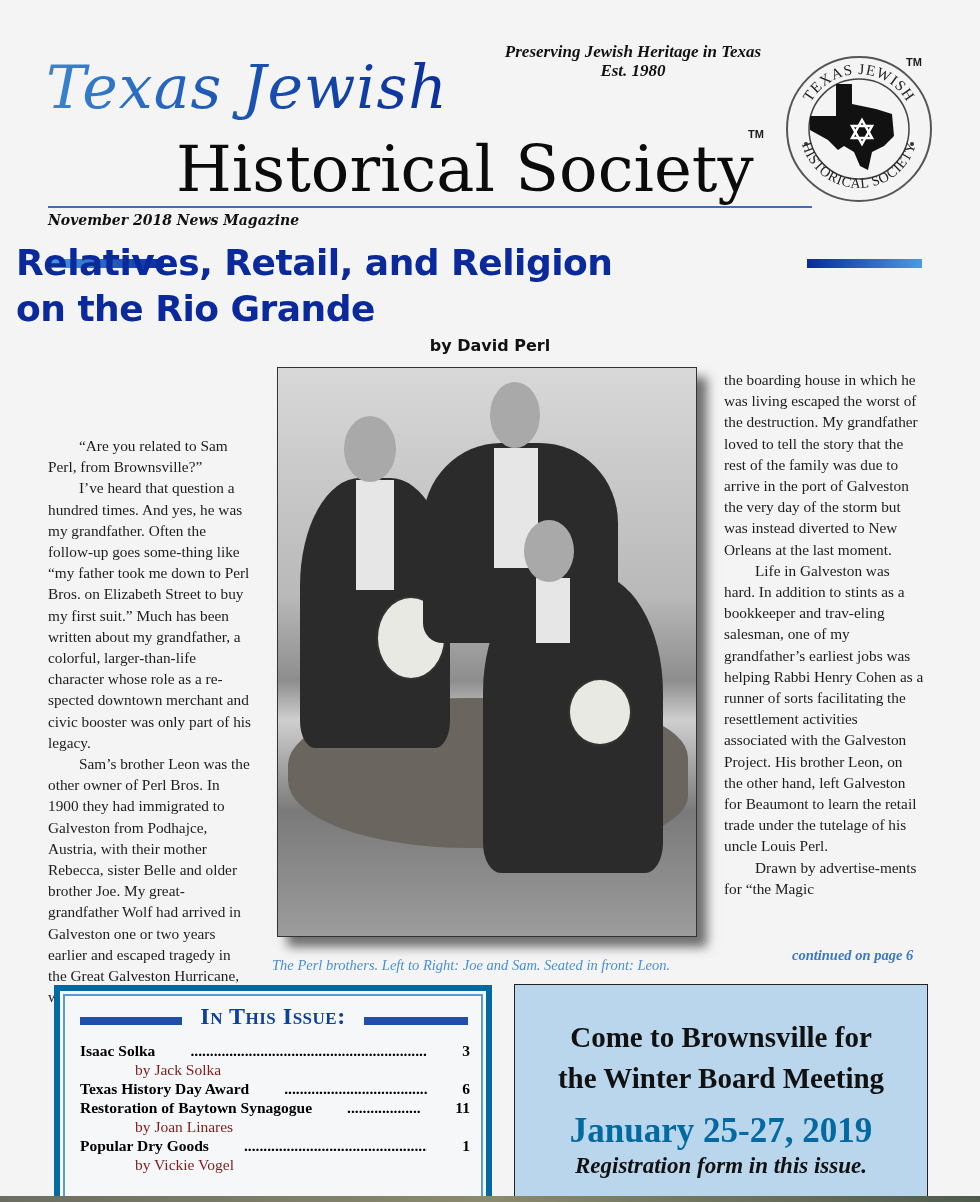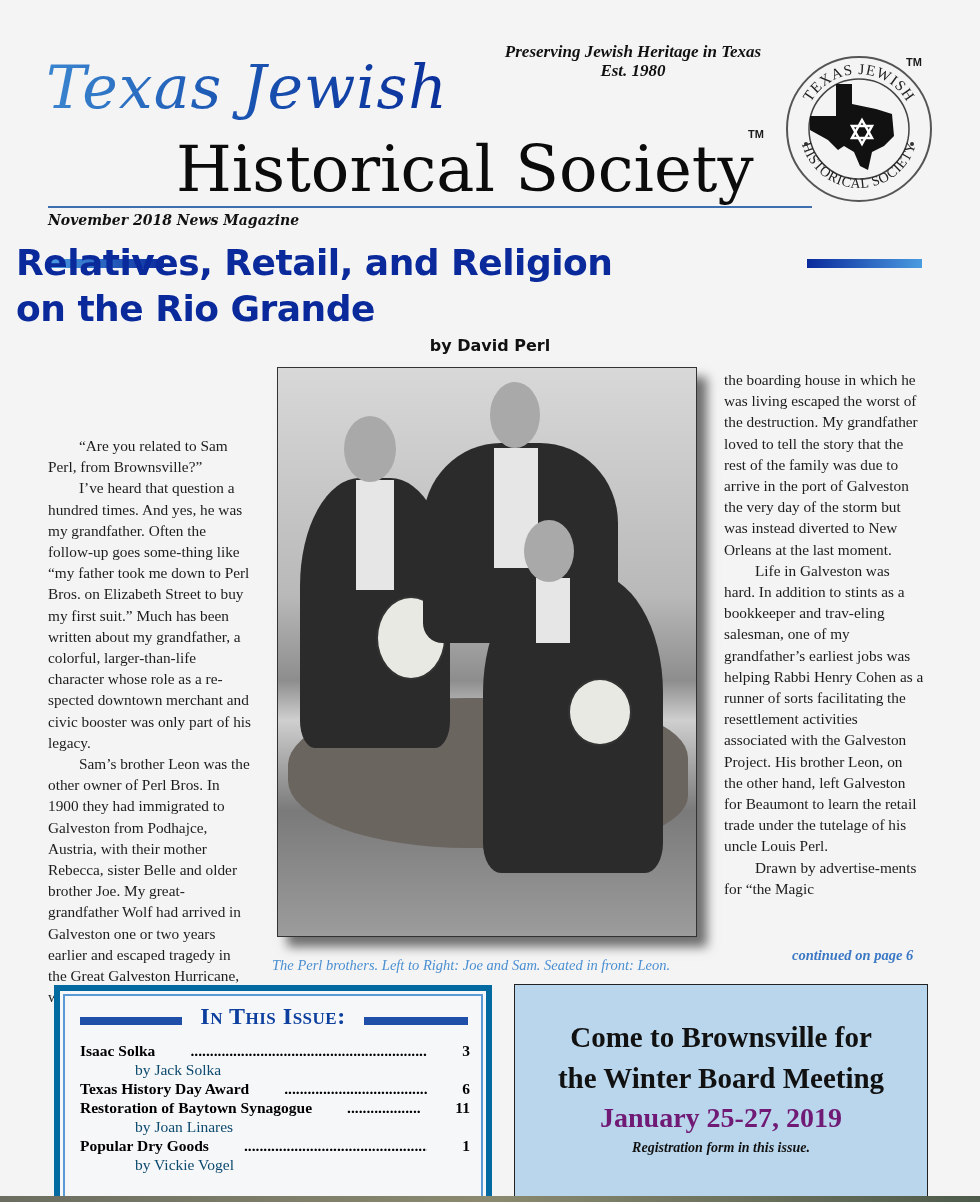--- a/index.html
+++ b/index.html
@@ -56,28 +56,28 @@
   .toc-head { position:absolute; left:0; top:12px; width:100%; text-align:center; }
   .toc-title { font-family:"Liberation Serif", serif; font-weight:bold; font-size:24px; color:#0d3f9e; font-variant:small-caps; letter-spacing:0.5px; }
   .toc-bar { position:absolute; top:26px; height:8px; background:#1f4fa8; }
   .toc-bar.l { left:20px; width:102px; }
   .toc-bar.r { left:304px; width:104px; }
   .toc-list { position:absolute; left:20px; top:50px; width:390px; }
   .toc-row { display:flex; align-items:baseline; font-weight:bold; font-size:15.5px; line-height:19px; color:#000;gap:33px; }
   .toc-row .t { white-space:nowrap; }
   .toc-row .dots { flex:1; overflow:hidden; white-space:nowrap; margin:0 2px; }
   .toc-row .dots::after { content:"................................................................................................"; }
-  .toc-author { padding-left:55px; font-size:15.5px; line-height:19px; color:#0c4a6e; }
+  .toc-author { padding-left:55px; font-size:15.5px; line-height:19px; color:#7f1d1d; }
 
   
   .meet { left:514px; top:984px; width:412px; height:218px; background:#b9d6ec; border:1.5px solid #222; text-align:center; }
   .meet .m1 { margin-top:32px; font-weight:bold; font-size:29px; line-height:40px; color:#111; }
   .meet .m2 { font-weight:bold; font-size:29px; line-height:40px; color:#111; margin-top:1px; }
-  .meet .m3 { font-weight:bold; font-size:28px; line-height:40px; color:#701a75; margin-top:0px; }
-  .meet .m4 { font-style:italic; font-weight:bold; font-size:14px; color:#111; margin-top:2px; }
+  .meet .m3 { font-weight:bold; font-size:35px; line-height:40px; color:#0369a1; margin-top:13px; }
+  .meet .m4 { font-style:italic; font-weight:bold; font-size:23px; color:#111; margin-top:2px; }
 
   .bottom-strip { left:0; top:1196px; width:980px; height:6px; background:linear-gradient(90deg,#6b6d60,#8b8a70,#4d5a4a); }
 </style>
 </head>
 <body>
 
 <div class="abs tagline">
   <div>Preserving Jewish Heritage in Texas</div>
   <div>Est. 1980</div>
 </div>

